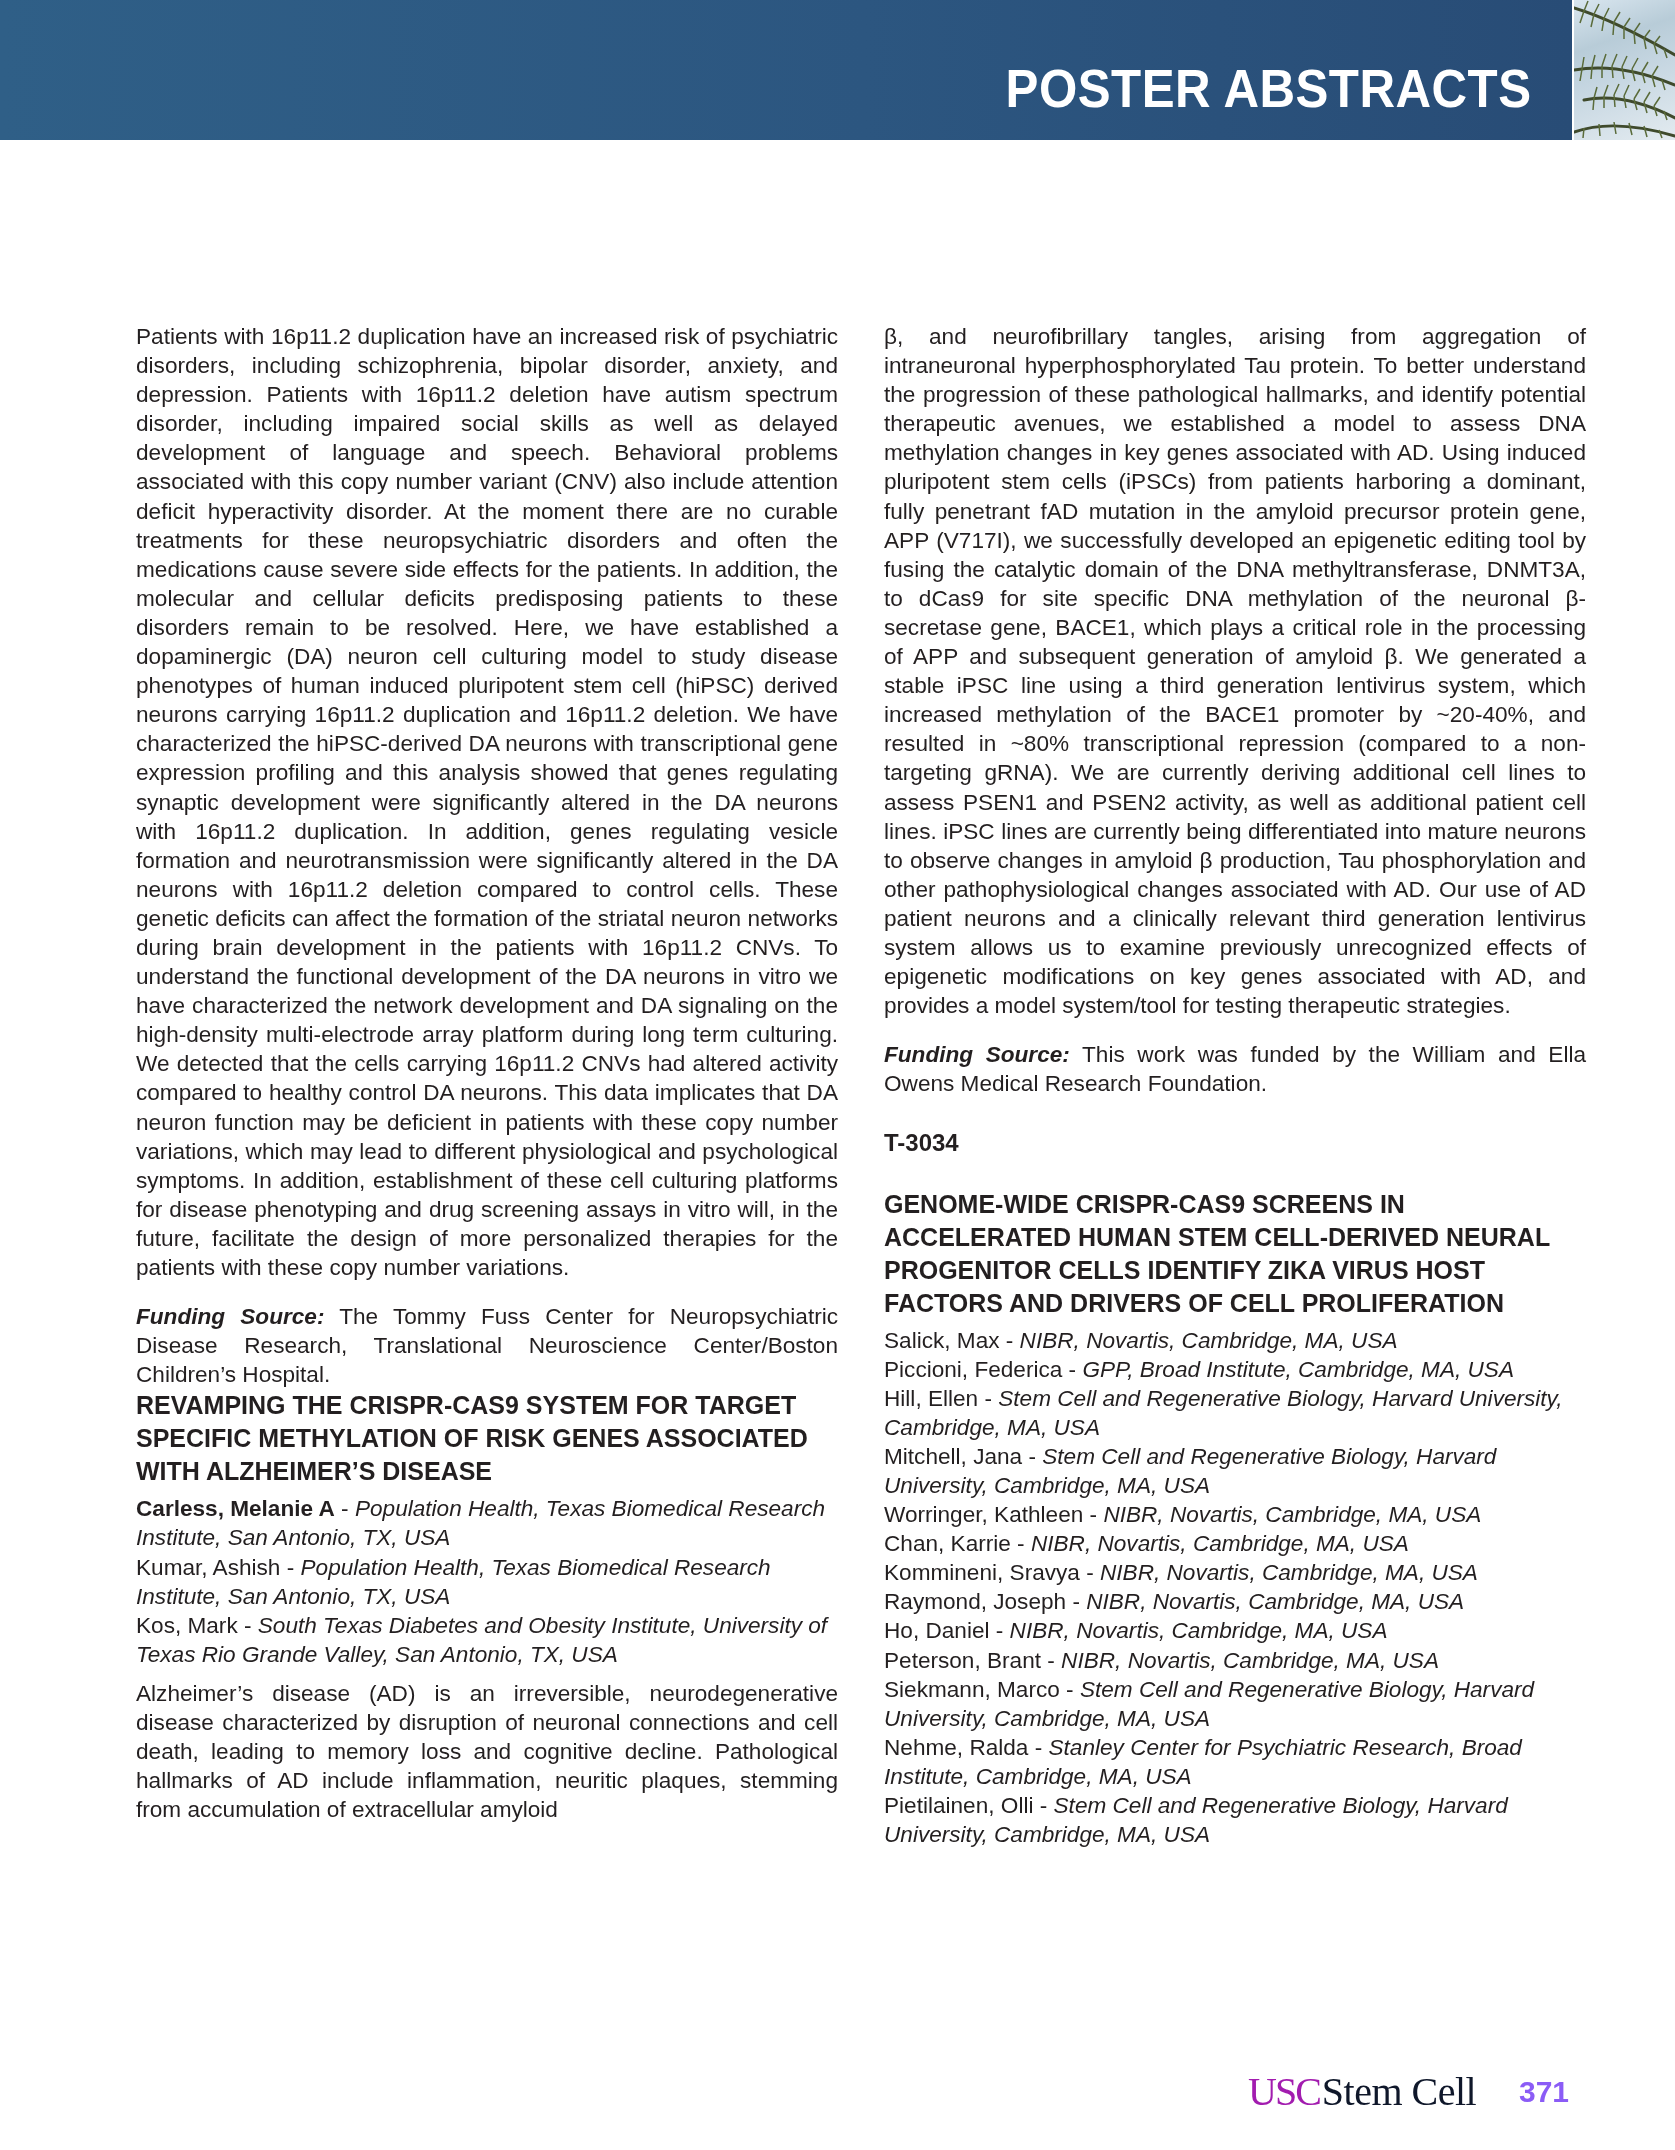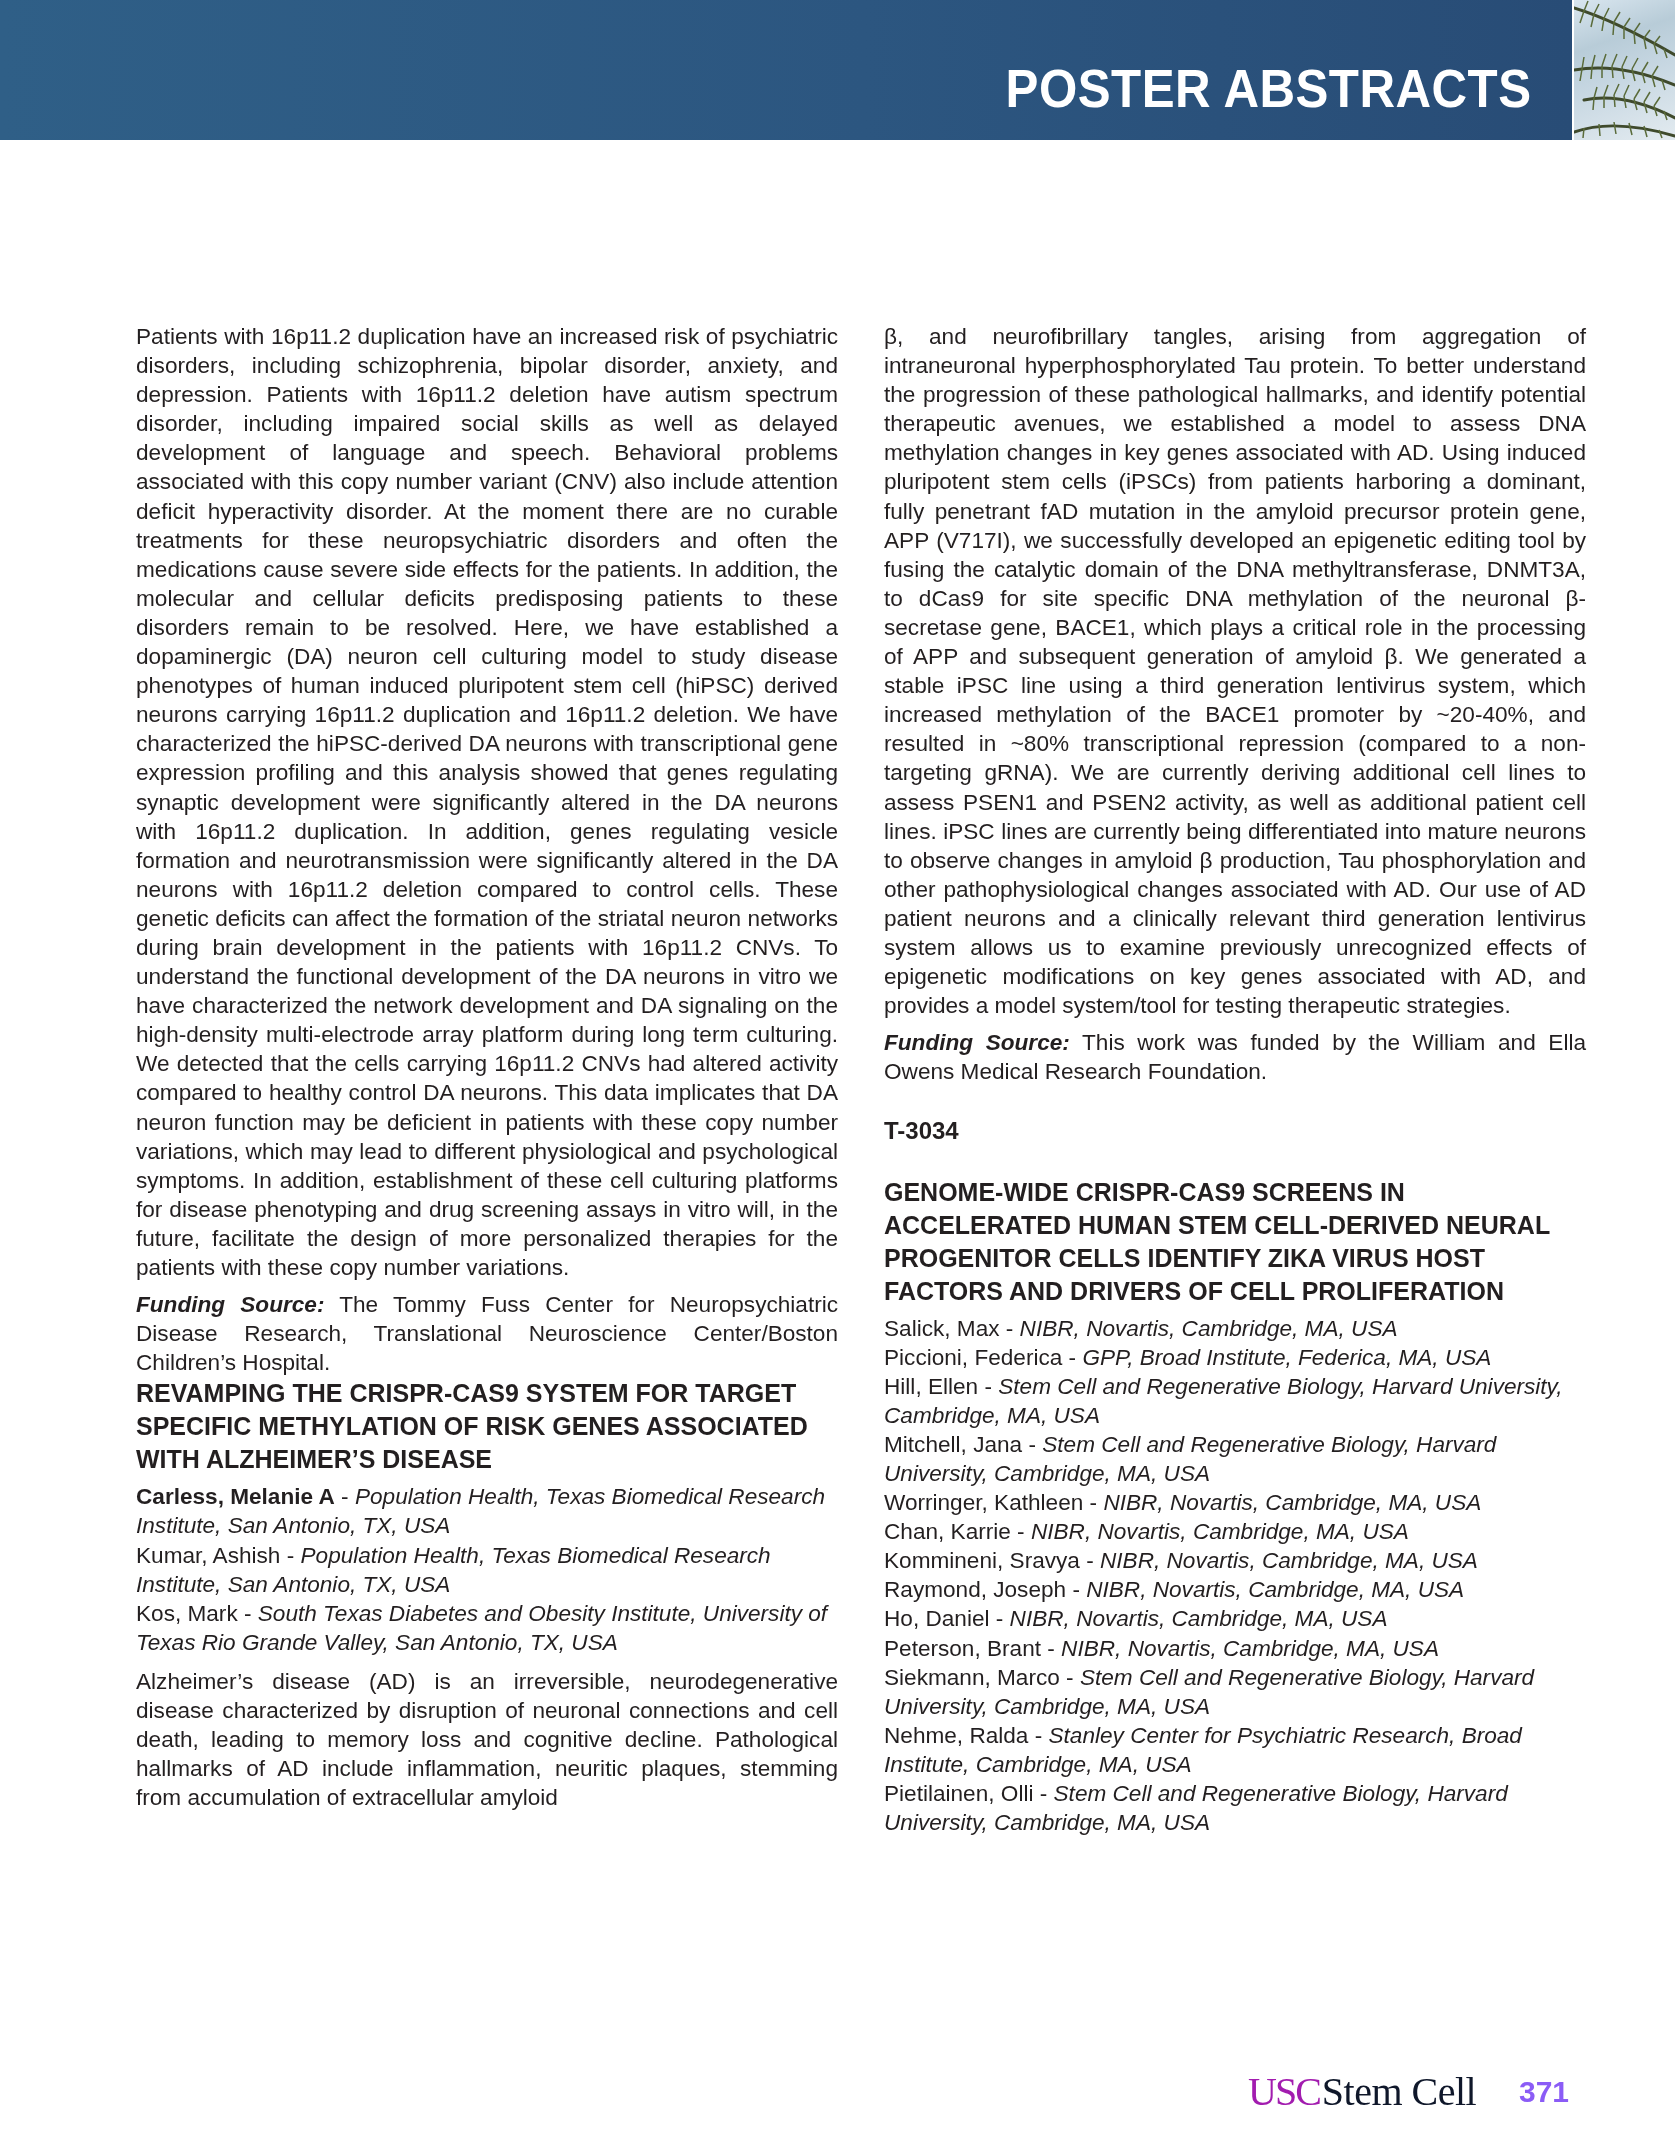--- a/index.html
+++ b/index.html
@@ -25,21 +25,21 @@
     overflow: hidden;
   }
   .col {
     position: absolute; top: 322px; width: 702px;
     font-size: 22.6px; line-height: 29.1px;
     text-align: justify;
   }
   .col.left { left: 136px; }
   .col.right { left: 884px; width: 702px; }
   .col p { margin: 0; }
-  .para + .funding { margin-top: 8px; }
+  .para + .funding { margin-top: 20px; }
   .funding-label { font-weight: bold; font-style: italic; }
   .abstract-id { font-weight: bold; font-size: 24px; margin-top: 30px; margin-bottom: 30px; }
   .abstract-title { font-weight: bold; font-size: 25px; line-height: 33px; text-align: left; margin-bottom: 6px; }
   .authors { text-align: left; margin-bottom: 10px; }
   .author { display: block; }
   .author-name.lead { font-weight: bold; }
   .affil { font-style: italic; }
   .footer-logo {
     position: absolute; left: 1248px; top: 2068px;
     font-family: "Liberation Serif", "DejaVu Serif", serif;
@@ -93,21 +93,21 @@
 </div>
 
 <div class="col right">
   <p class="para">β, and neurofibrillary tangles, arising from aggregation of intraneuronal hyperphosphorylated Tau protein. To better understand the progression of these pathological hallmarks, and identify potential therapeutic avenues, we established a model to assess DNA methylation changes in key genes associated with AD. Using induced pluripotent stem cells (iPSCs) from patients harboring a dominant, fully penetrant fAD mutation in the amyloid precursor protein gene, APP (V717I), we successfully developed an epigenetic editing tool by fusing the catalytic domain of the DNA methyltransferase, DNMT3A, to dCas9 for site specific DNA methylation of the neuronal β-secretase gene, BACE1, which plays a critical role in the processing of APP and subsequent generation of amyloid β. We generated a stable iPSC line using a third generation lentivirus system, which increased methylation of the BACE1 promoter by ~20-40%, and resulted in ~80% transcriptional repression (compared to a non-targeting gRNA). We are currently deriving additional cell lines to assess PSEN1 and PSEN2 activity, as well as additional patient cell lines. iPSC lines are currently being differentiated into mature neurons to observe changes in amyloid β production, Tau phosphorylation and other pathophysiological changes associated with AD. Our use of AD patient neurons and a clinically relevant third generation lentivirus system allows us to examine previously unrecognized effects of epigenetic modifications on key genes associated with AD, and provides a model system/tool for testing therapeutic strategies.</p>
   <p class="funding"><span class="funding-label">Funding Source:</span><span> This work was funded by the William and Ella Owens Medical Research Foundation.</span></p>
 
   <div class="abstract-id">T-3034</div>
   <div class="abstract-title">GENOME-WIDE CRISPR-CAS9 SCREENS IN ACCELERATED HUMAN STEM CELL-DERIVED NEURAL PROGENITOR CELLS IDENTIFY ZIKA VIRUS HOST FACTORS AND DRIVERS OF CELL PROLIFERATION</div>
   <div class="authors">
     <span class="author"><span class="author-name">Salick, Max</span><span> - </span><span class="affil">NIBR, Novartis, Cambridge, MA, USA</span></span>
-    <span class="author"><span class="author-name">Piccioni, Federica</span><span> - </span><span class="affil">GPP, Broad Institute, Federica, MA, USA</span></span>
+    <span class="author"><span class="author-name">Piccioni, Federica</span><span> - </span><span class="affil">GPP, Broad Institute, Cambridge, MA, USA</span></span>
     <span class="author"><span class="author-name">Hill, Ellen</span><span> - </span><span class="affil">Stem Cell and Regenerative Biology, Harvard University, Cambridge, MA, USA</span></span>
     <span class="author"><span class="author-name">Mitchell, Jana</span><span> - </span><span class="affil">Stem Cell and Regenerative Biology, Harvard University, Cambridge, MA, USA</span></span>
     <span class="author"><span class="author-name">Worringer, Kathleen</span><span> - </span><span class="affil">NIBR, Novartis, Cambridge, MA, USA</span></span>
     <span class="author"><span class="author-name">Chan, Karrie</span><span> - </span><span class="affil">NIBR, Novartis, Cambridge, MA, USA</span></span>
     <span class="author"><span class="author-name">Kommineni, Sravya</span><span> - </span><span class="affil">NIBR, Novartis, Cambridge, MA, USA</span></span>
     <span class="author"><span class="author-name">Raymond, Joseph</span><span> - </span><span class="affil">NIBR, Novartis, Cambridge, MA, USA</span></span>
     <span class="author"><span class="author-name">Ho, Daniel</span><span> - </span><span class="affil">NIBR, Novartis, Cambridge, MA, USA</span></span>
     <span class="author"><span class="author-name">Peterson, Brant</span><span> - </span><span class="affil">NIBR, Novartis, Cambridge, MA, USA</span></span>
     <span class="author"><span class="author-name">Siekmann, Marco</span><span> - </span><span class="affil">Stem Cell and Regenerative Biology, Harvard University, Cambridge, MA, USA</span></span>
     <span class="author"><span class="author-name">Nehme, Ralda</span><span> - </span><span class="affil">Stanley Center for Psychiatric Research, Broad Institute, Cambridge, MA, USA</span></span>

